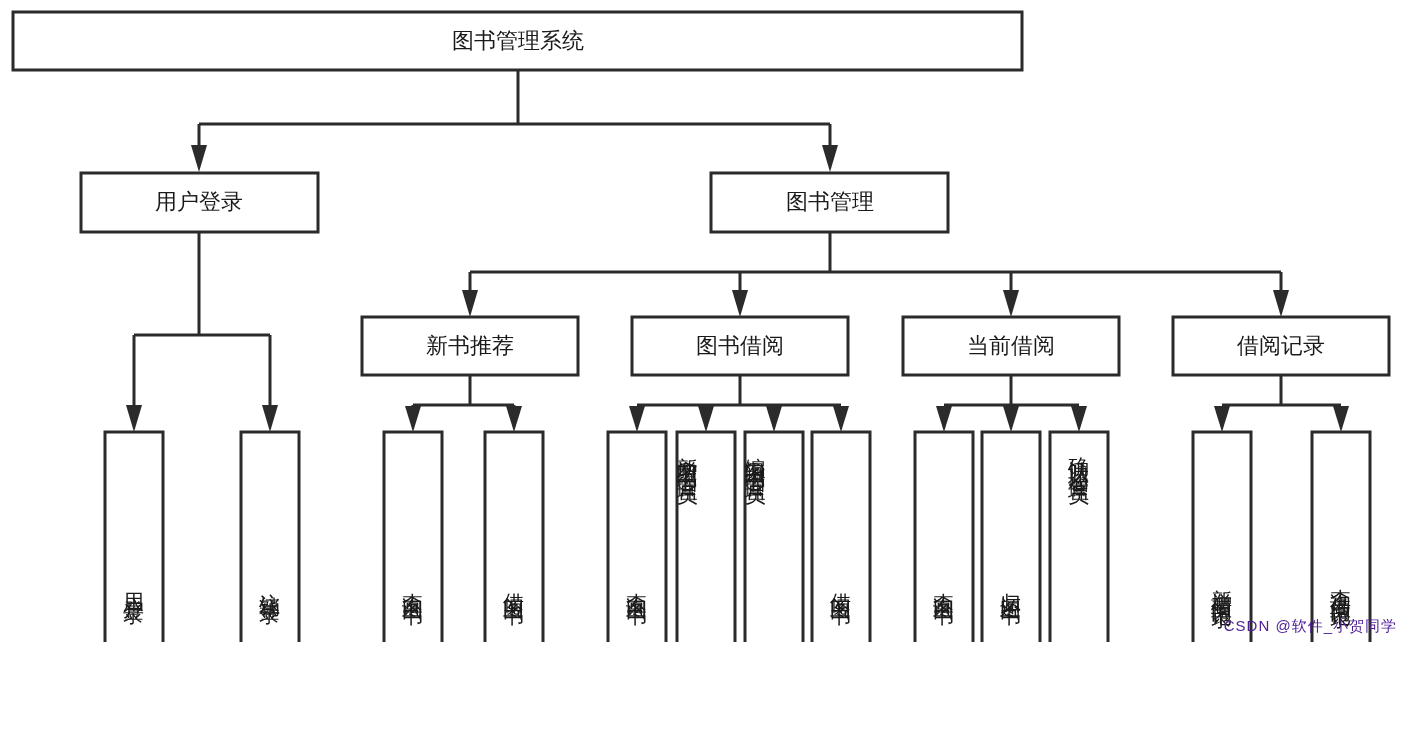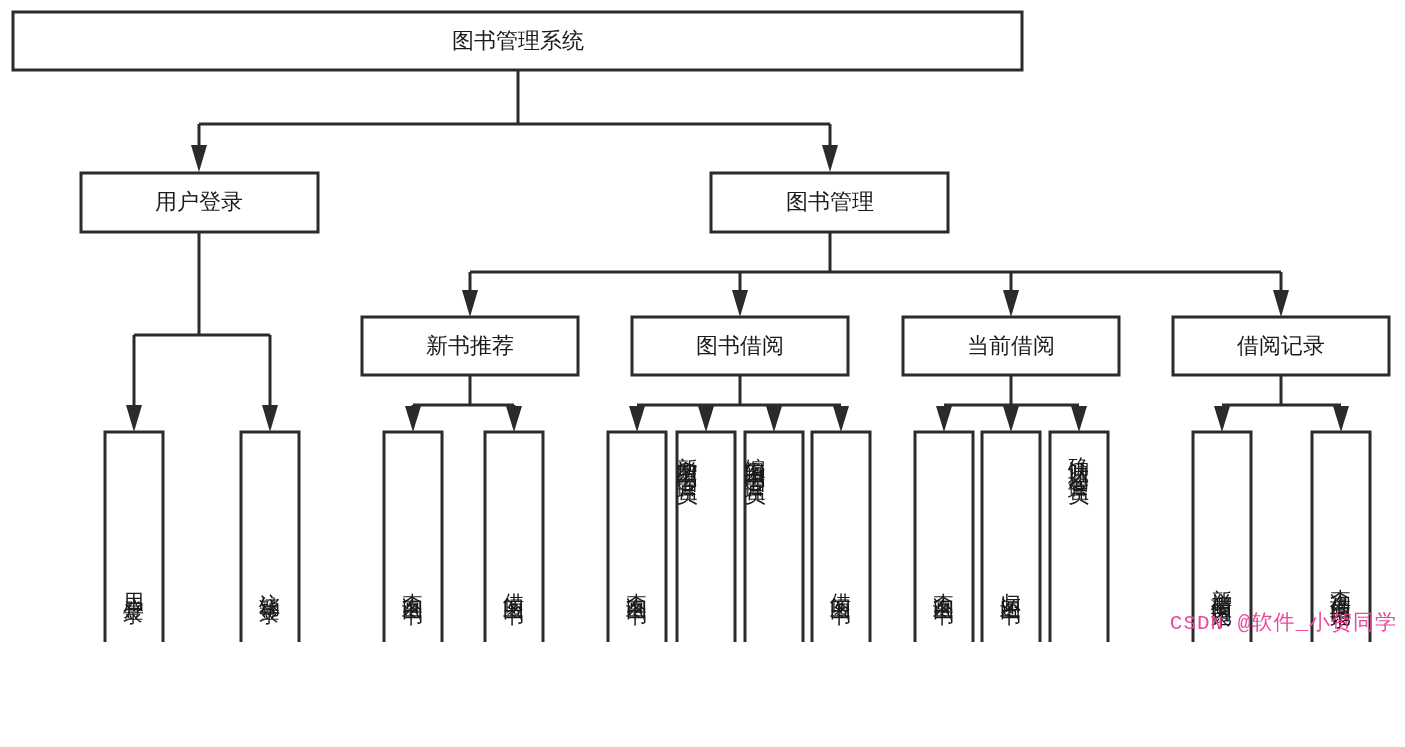--- a/index.html
+++ b/index.html
@@ -68,23 +68,23 @@
     letter-spacing: 4px;
     white-space: nowrap;
   }
   .vert-label-wrap.top-aligned {
     align-items: flex-start;
   }
   .watermark {
     position: absolute;
     right: 8px;
     bottom: 6px;
-    font-family: Liberation Mono, monospace;
-    font-size: 21px;
-    color: #ec4899;
+    font-family: Liberation Sans, sans-serif;
+    font-size: 15px;
+    color: #4c1d95;
     letter-spacing: 1px;
     white-space: nowrap;
   }
 </style>
 </head>
 <body>
 
 <div id="diagram-root">
 
   <svg id="flowchart" viewBox="0 0 1405 747">

